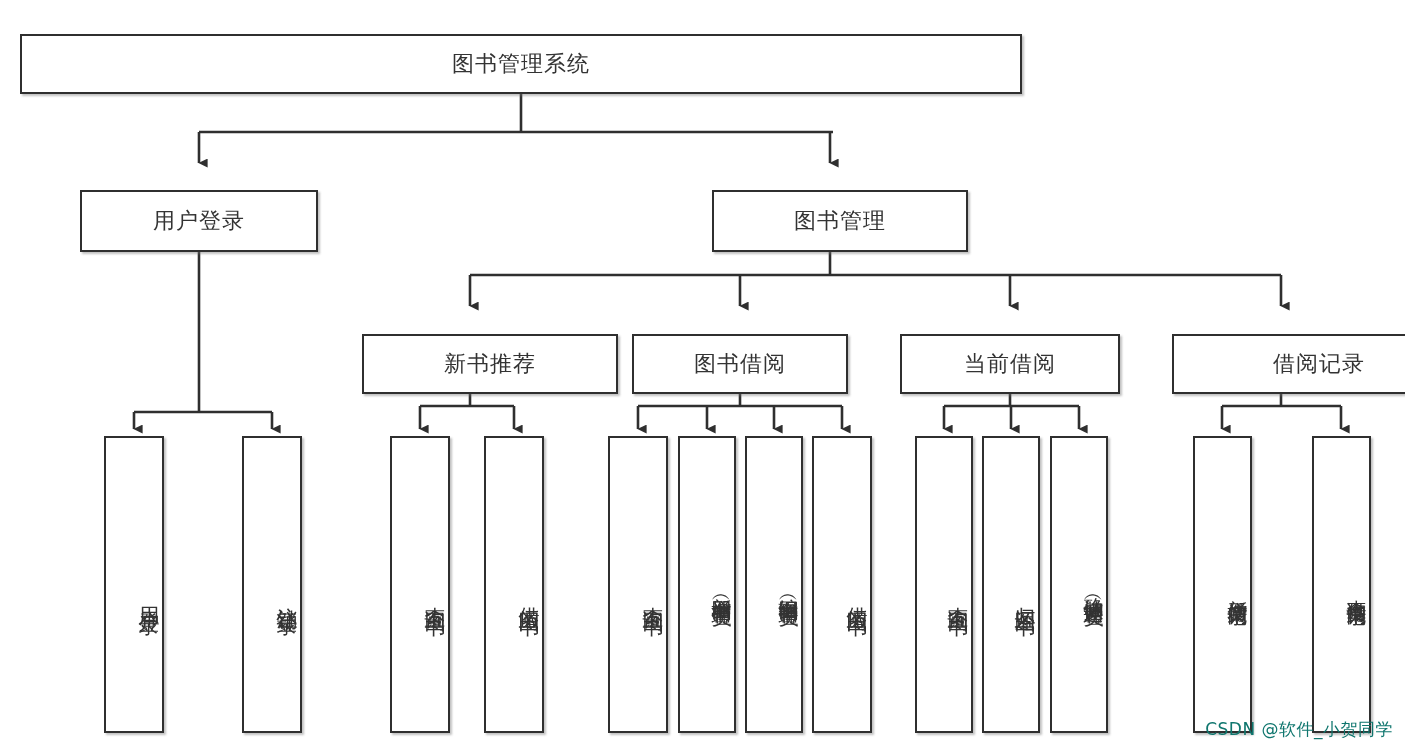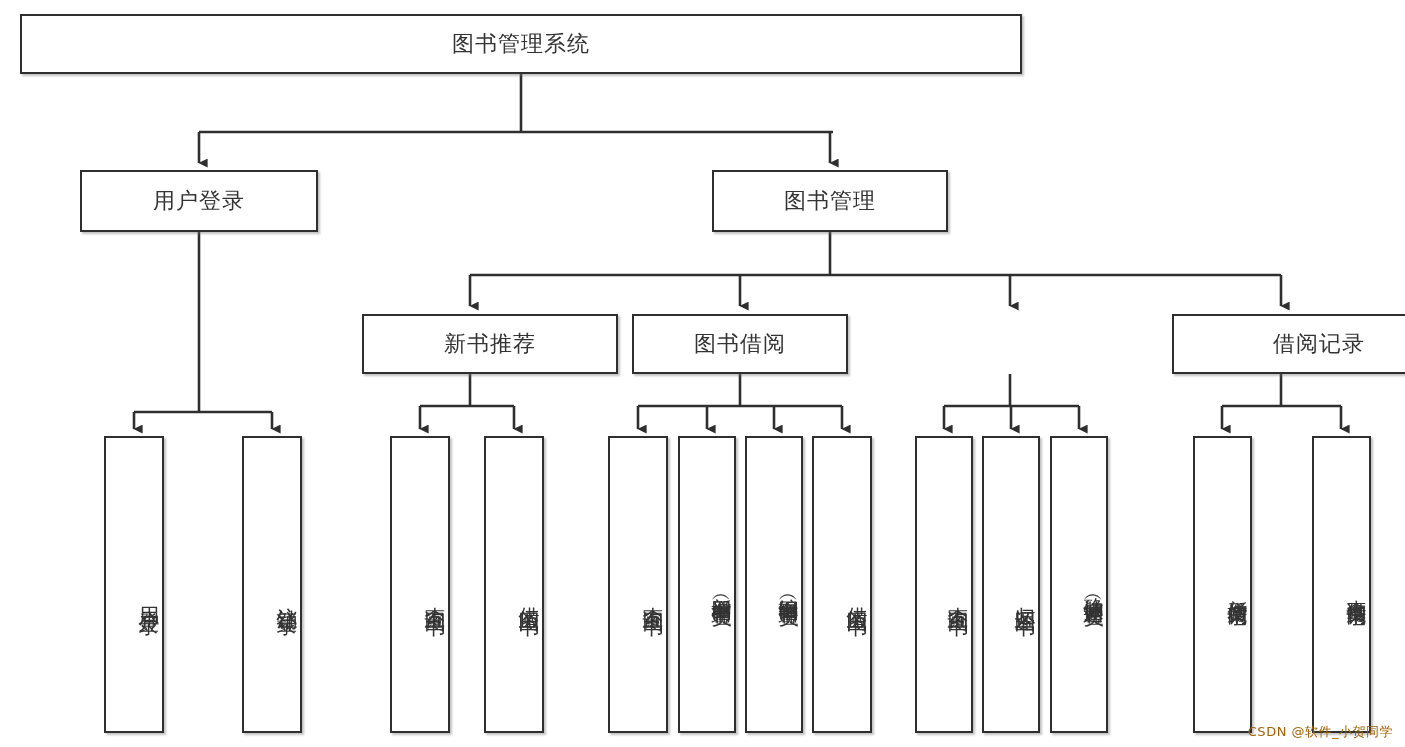--- a/index.html
+++ b/index.html
@@ -23,20 +23,21 @@
     display: flex;
     align-items: center;
     justify-content: center;
     color: #333333;
     box-shadow: 2px 2px 2px rgba(120,120,120,0.45);
   }
   .node.horiz {
     font-size: 22px;
     letter-spacing: 1px;
     line-height: 1.2;
+    margin-top: 20px;
   }
   .node.vert {
     writing-mode: vertical-rl;
     text-orientation: upright;
     font-size: 21px;
     line-height: 1.25;
     letter-spacing: 3px;
     padding-top: 22px;
     align-items: flex-start;
     justify-content: center;
@@ -53,22 +54,22 @@
     left: 0;
     top: 0;
     width: 1405px;
     height: 747px;
     pointer-events: none;
   }
   .watermark {
     position: absolute;
     right: 12px;
     bottom: 6px;
-    font-size: 13px;
-    color: #a16207;
+    font-size: 17px;
+    color: #0f766e;
     letter-spacing: 0.5px;
     font-family: "DejaVu Sans", "Liberation Sans", sans-serif;
     white-space: nowrap;
   }
 </style>
 </head>
 <body>
 
 <div id="canvas">
 
@@ -122,29 +123,32 @@
     </g>
   </svg>
 
   <div class="node horiz" style="left:20px;top:14px;width:1002px;height:60px;">
     <span>图书管理系统</span>
   </div>
 
   <div class="node horiz" style="left:80px;top:170px;width:238px;height:62px;">
     <span>用户登录</span>
   </div>
-  <div class="node horiz" style="left:712px;top:170px;width:236px;height:62px;">
+  <div class="node horiz" style="left:712px;top:170px;width:256px;height:62px;">
     <span>图书管理</span>
   </div>
 
   <div class="node horiz" style="left:362px;top:314px;width:256px;height:60px;">
     <span>新书推荐</span>
   </div>
   <div class="node horiz" style="left:632px;top:314px;width:216px;height:60px;text-align:right;">
     <span>图书借阅</span>
+  </div>
+  <div class="node horiz" style="left:900px;top:314px;width:220px;height:60px;">
+    <span>当前借阅</span>
   </div>
   <div class="node horiz" style="left:1172px;top:314px;width:250px;height:60px;padding-left:44px;">
     <span>借阅记录</span>
   </div>
 
   <div class="node vert" style="left:104px;top:436px;width:60px;height:297px;">
     <span>用户登录</span>
   </div>
   <div class="node vert" style="left:242px;top:436px;width:60px;height:297px;">
     <span>注销登录</span>

